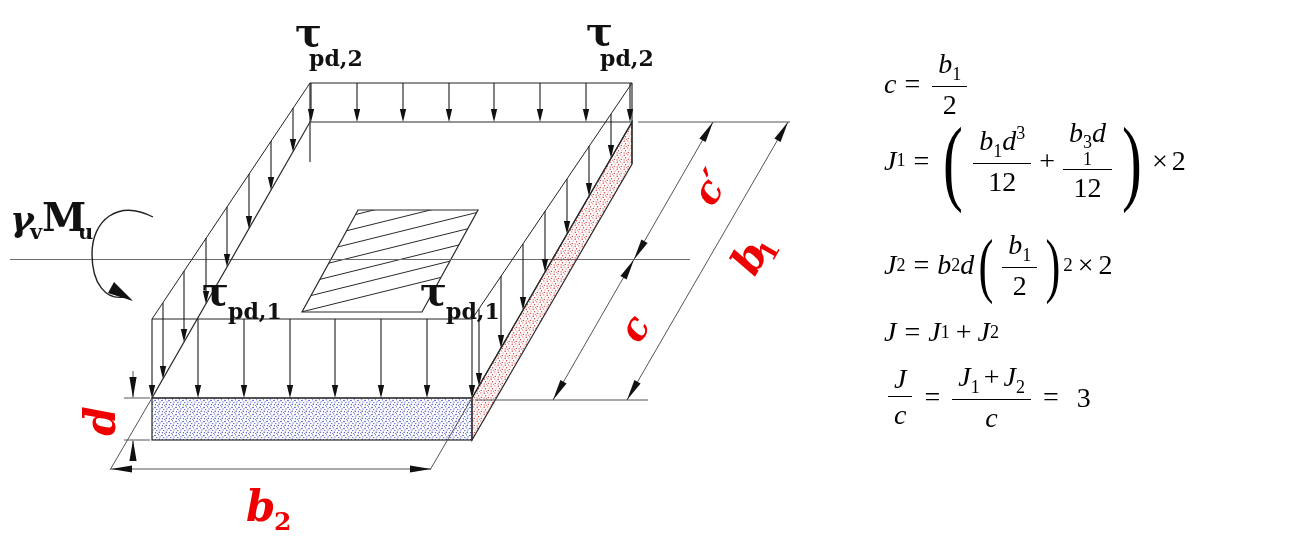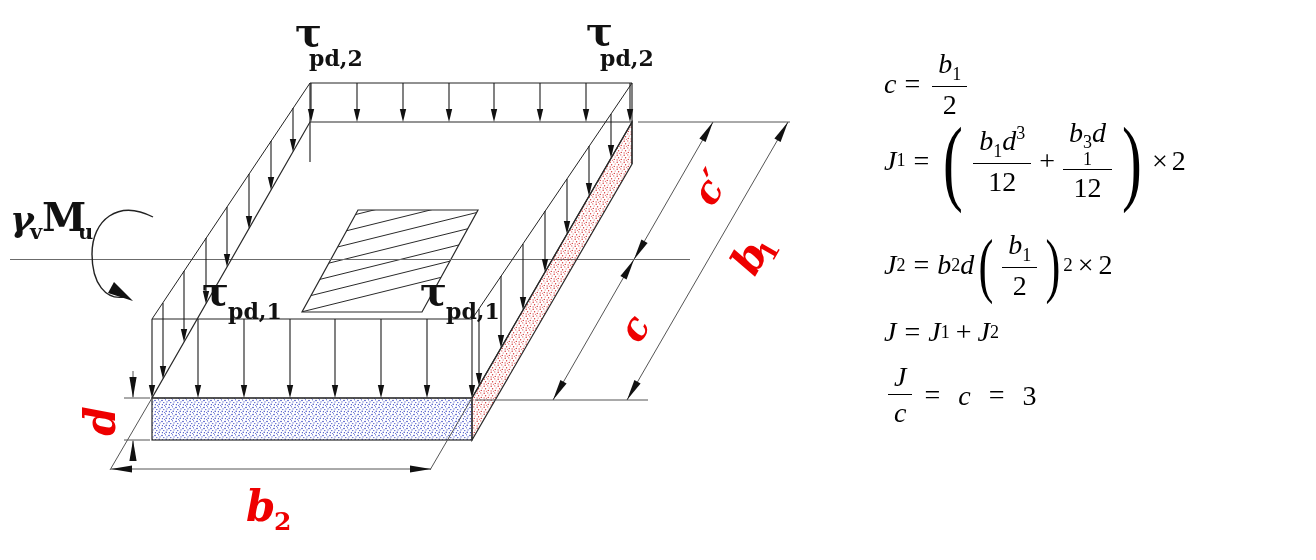--- a/index.html
+++ b/index.html
@@ -288,20 +288,21 @@
       <span class="sb">2</span>
   </div>
 
   <div class="formula" style="left:884px;top:361px;">
     <span class="frac">
       <span class="num"><span class="v">J</span></span>
       <span class="den"><span class="v">c</span></span>
     </span>
     <span class="op">=</span>
     <span class="frac">
+      <span class="num"><span class="v">J</span><span class="sb">1</span><span class="opx">+</span><span class="v">J</span><span class="sb">2</span></span>
       <span class="den"><span class="v">c</span></span>
     </span>
     <span class="op">=</span>
     <span class="frac">
       <span class="den">3</span>
     </span>
   </div>
 </div>
 
 </body></html>

